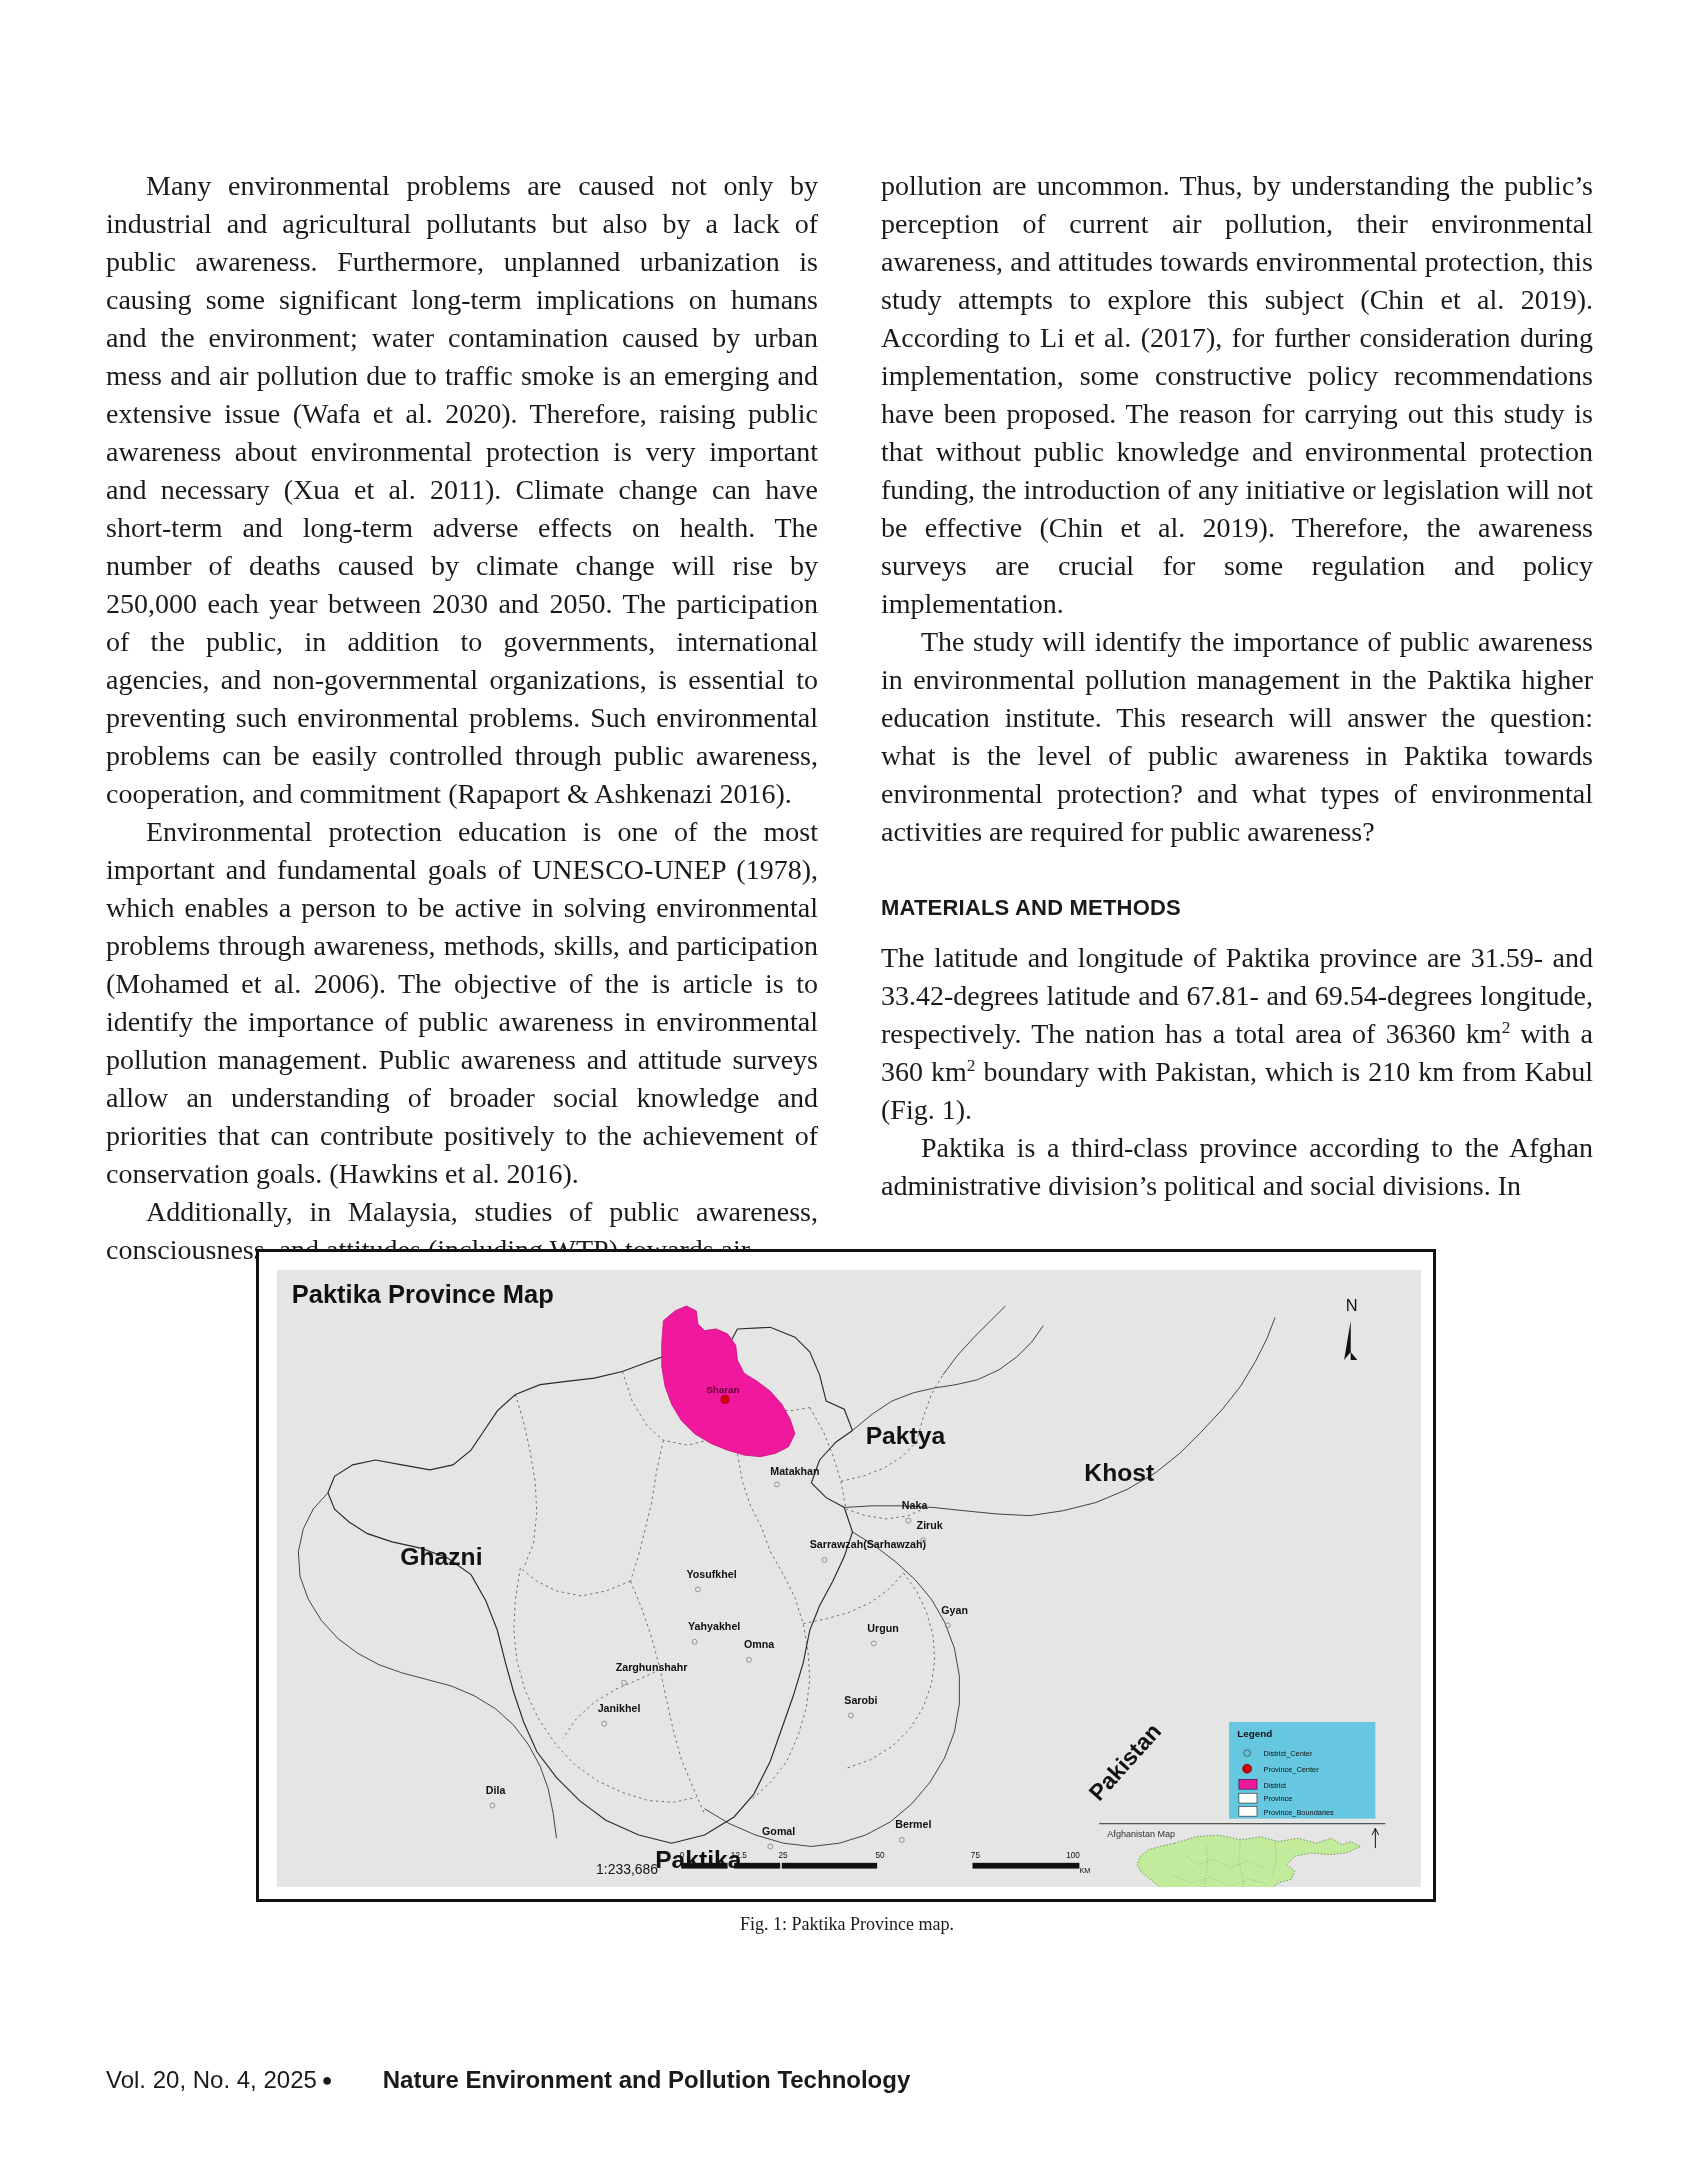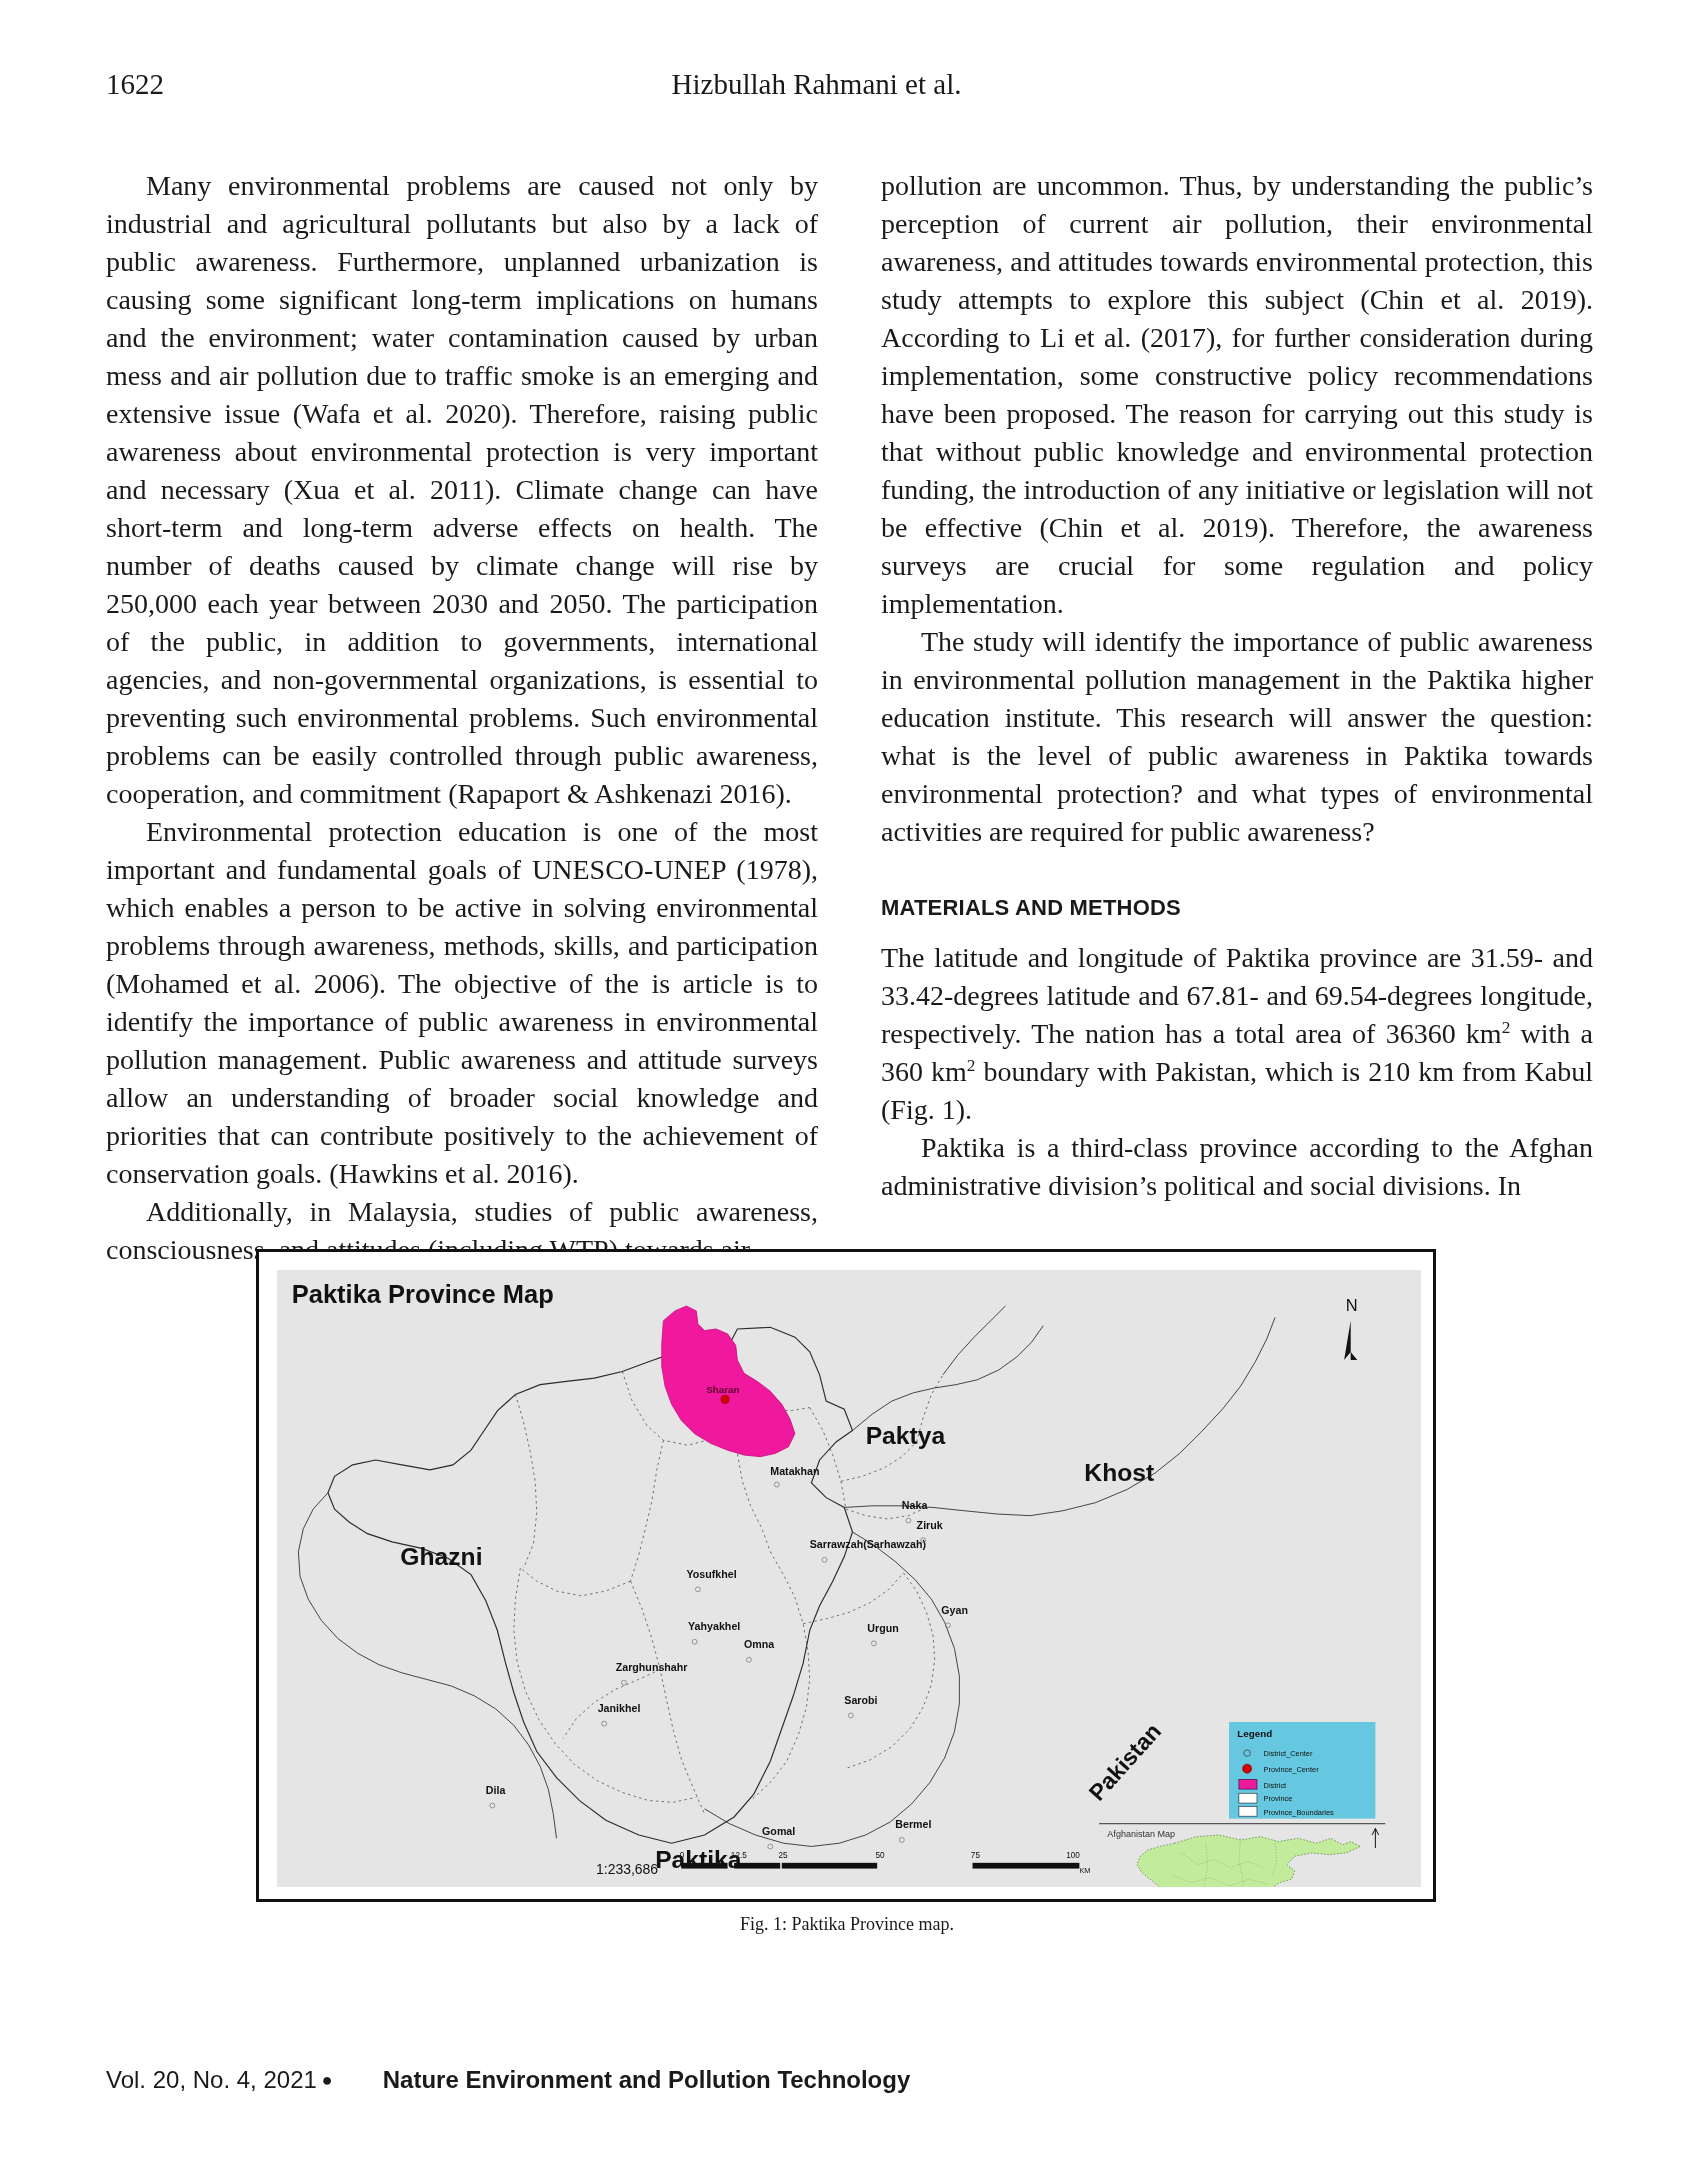--- a/index.html
+++ b/index.html
@@ -142,24 +142,20 @@
   }
   .footer .vol { font-weight: normal; }
   .footer .dot { font-size: 18px; vertical-align: 2.5px; padding: 0 5px; }
   .footer .journal { font-weight: bold; margin-left: 45px; }
 </style>
 </head>
 <body>
 
 <div class="page">
 
-  <div class="runhead">
-    <span class="folio">1622</span>
-    <span class="authors">Hizbullah Rahmani et al.</span>
-  </div>
 
   <div class="cols">
 
     <div class="col col-left">
       <p class="body indent">Many environmental problems are caused not only by industrial and agricultural pollutants but also by a lack of public awareness. Furthermore, unplanned urbanization is causing some significant long-term implications on humans and the environment; water contamination caused by urban mess and air pollution due to traffic smoke is an emerging and extensive issue (Wafa et al. 2020). Therefore, raising public awareness about environmental protection is very important and necessary (Xua et al. 2011). Climate change can have short-term and long-term adverse effects on health. The number of deaths caused by climate change will rise by 250,000 each year between 2030 and 2050. The participation of the public, in addition to governments, international agencies, and non-governmental organizations, is essential to preventing such environmental problems. Such environmental problems can be easily controlled through public awareness, cooperation, and commitment (Rapaport &amp; Ashkenazi 2016).</p>
       <p class="body indent">Environmental protection education is one of the most important and fundamental goals of UNESCO-UNEP (1978), which enables a person to be active in solving environmental problems through awareness, methods, skills, and participation (Mohamed et al. 2006). The objective of the is article is to identify the importance of public awareness in environmental pollution management. Public awareness and attitude surveys allow an understanding of broader social knowledge and priorities that can contribute positively to the achievement of conservation goals. (Hawkins et al. 2016).</p>
       <p class="body indent">Additionally, in Malaysia, studies of public awareness, consciousness, and attitudes (including WTP) towards air</p>
     </div>
 
     <div class="col col-right">
@@ -356,17 +352,17 @@
 
         </svg>
 
       </div>
     </div>
 
     <div class="fig-caption">Fig. 1: Paktika Province map.</div>
   </div>
 
   <div class="footer">
-    <span class="vol">Vol. 20, No. 4, 2021</span><span class="dot">●</span><span class="journal">Nature Environment and Pollution Technology</span>
+    <span class="vol">Vol. 20, No. 4, 2025</span><span class="dot">●</span><span class="journal">Nature Environment and Pollution Technology</span>
   </div>
 
 </div>
 
 
 </body></html>

